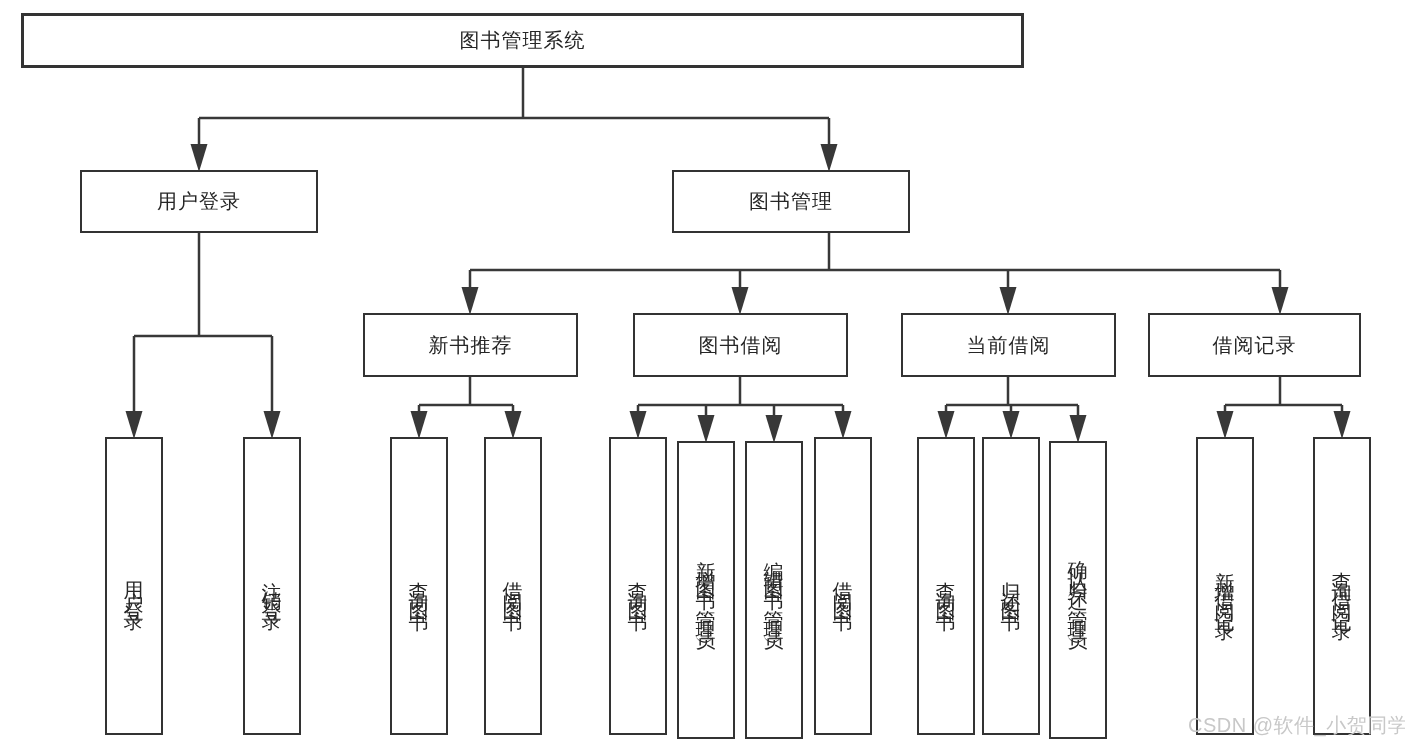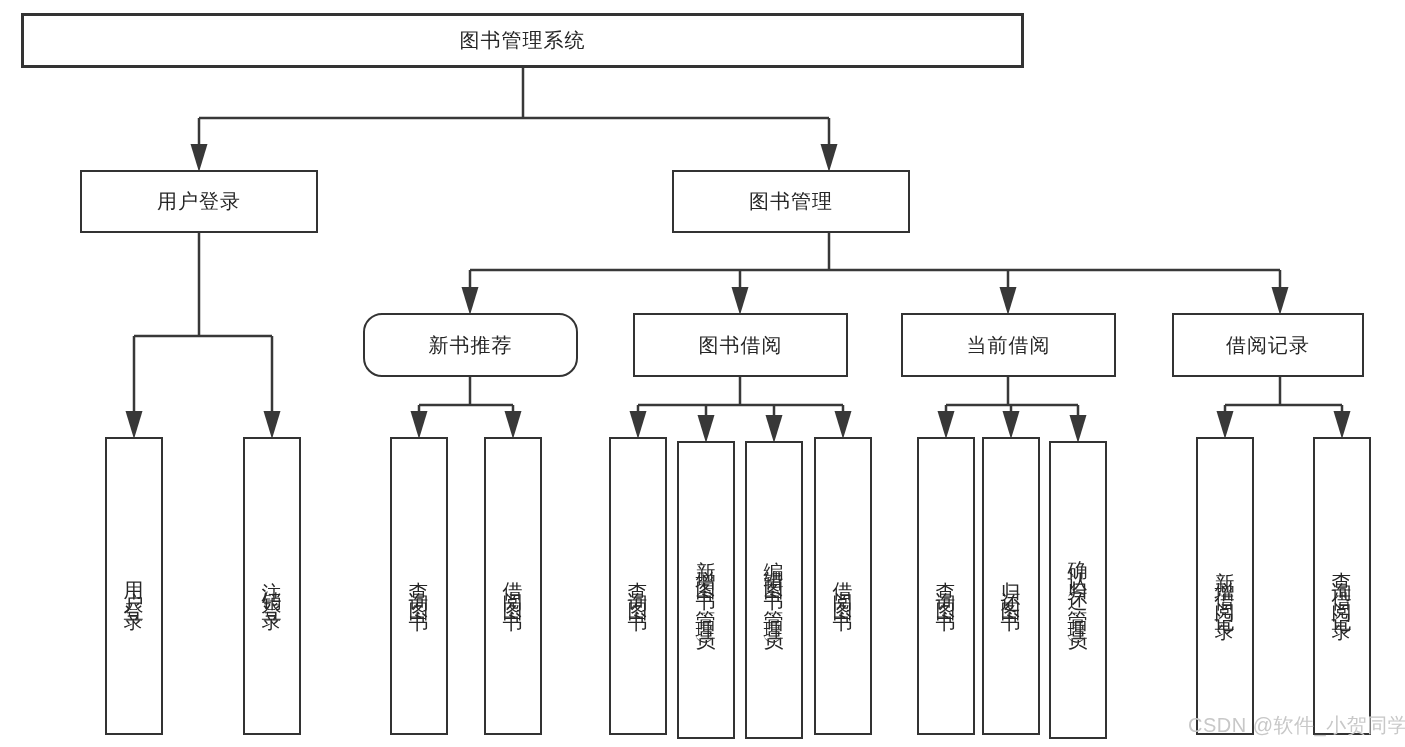--- a/index.html
+++ b/index.html
@@ -36,24 +36,24 @@
   .node .hlabel {
     font-size: 20px;
     letter-spacing: 1px;
     white-space: nowrap;
     color: #262626;
   }
   #root-box { left: 21px; top: 13px; width: 1003px; height: 55px; border-width: 3px; }
   #l2-user-login { left: 80px;  top: 170px; width: 238px; height: 63px; }
   #l2-book-mgmt  { left: 672px; top: 170px; width: 238px; height: 63px; }
   .l3 { top: 313px; width: 215px; height: 64px; }
-  #l3-new-book   { left: 363px; border-radius: 19px; }
+  #l3-new-book   { left: 363px; }
   #l3-book-borrow{ left: 633px; }
   #l3-current    { left: 901px; }
-  #l3-records    { left: 1172px; width: 192px; }
+  #l3-records    { left: 1148px; width: 213px; }
   .leaf {
     position: absolute;
     top: 437px;
     width: 58px;
     height: 298px;
     background: #ffffff;
     border: 2.5px solid #333333;
     box-sizing: border-box;
     display: flex;
     align-items: center;

